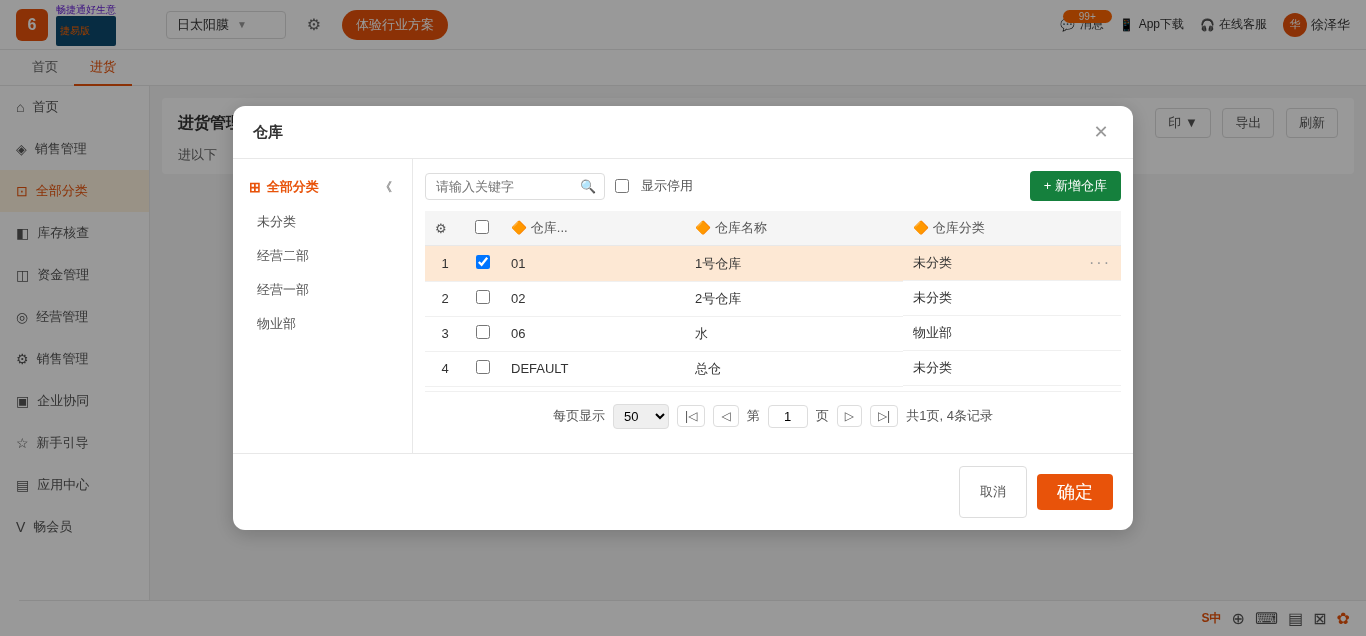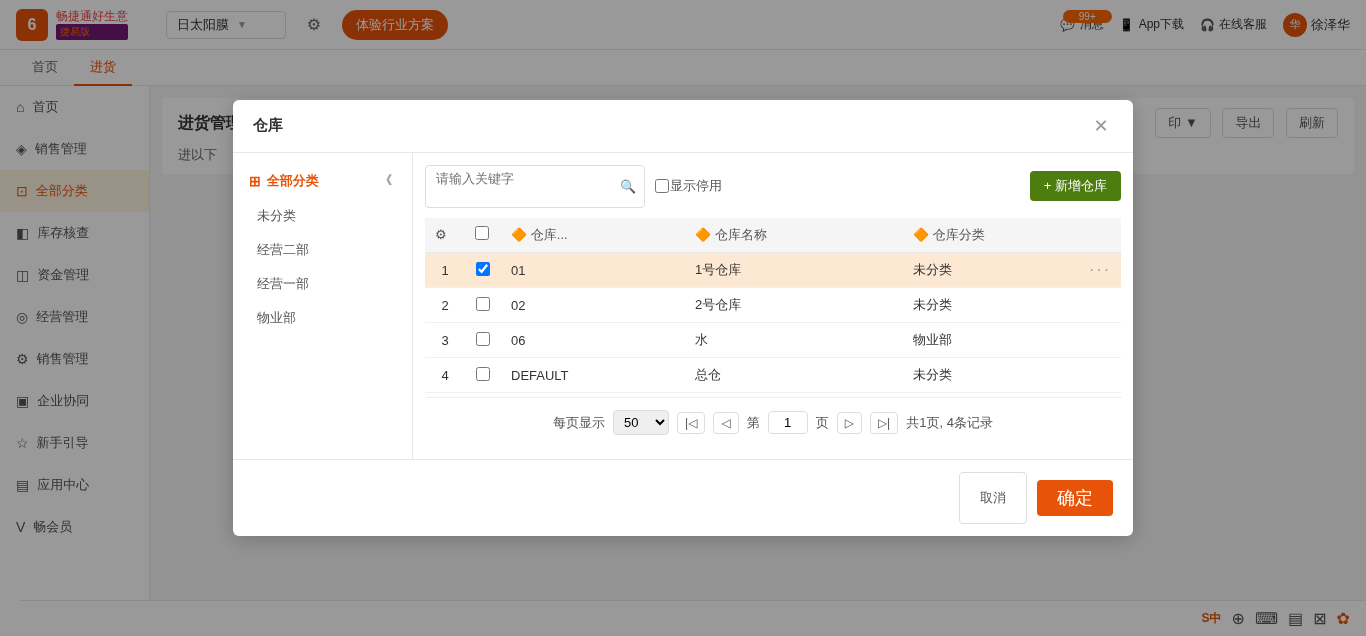--- a/index.html
+++ b/index.html
@@ -22,22 +22,22 @@
       width: 150px;
     }
     .logo-icon {
       width: 32px; height: 32px;
       background: #e8530a;
       border-radius: 6px;
       display: flex; align-items: center; justify-content: center;
       color: #fff; font-weight: bold; font-size: 16px;
       margin-right: 8px;
     }
-    .logo-text { font-size: 12px; color: #ef4444; line-height: 1.3; }
-    .logo-sub { font-size: 10px; color: #f60; background: #701a75; padding: 1px 4px; border-radius: 2px; }
+    .logo-text { font-size: 10px; color: #6d28d9; line-height: 1.3; }
+    .logo-sub { font-size: 10px; color: #f60; background: #0c4a6e; padding: 8px 4px; border-radius: 2px; }
 
     .header-center {
       flex: 1;
       display: flex;
       align-items: center;
       gap: 12px;
     }
     .store-selector {
       display: flex; align-items: center;
       border: 1px solid #ddd; border-radius: 4px;
@@ -114,21 +114,21 @@
     
     .modal-overlay {
       position: fixed;
       top: 0; left: 0; right: 0; bottom: 0;
       background: rgba(0,0,0,0.4);
       z-index: 1000;
       display: flex; align-items: center; justify-content: center;
     }
     .modal {
       background: #fff;
-      border-radius: 6px;
+      border-radius: 12px;
       width: 900px;
       max-height: 580px;
       display: flex; flex-direction: column;
       box-shadow: 0 4px 20px rgba(0,0,0,0.2);
     }
     .modal-header {
       display: flex; align-items: center; justify-content: space-between;
       padding: 14px 20px;
       border-bottom: 1px solid #e8e8e8;
     }
@@ -173,35 +173,35 @@
       display: flex; flex-direction: column;
       padding: 12px;
       overflow: hidden;
     }
     .table-toolbar {
       display: flex; align-items: center;
       margin-bottom: 10px; gap: 10px;
     }
     .search-input {
       border: 1px solid #ddd; border-radius: 4px;
-      padding: 5px 30px 21px 10px;
-      font-size: 13px; width: 220px; outline: none;
+      padding: 5px 30px 5px 10px;
+      font-size: 13px; width: 180px; outline: none;
     }
     .search-input-wrap { position: relative; }
     .search-icon-inside {
       position: absolute; right: 8px; top: 50%;
       transform: translateY(-50%); color: #999; cursor: pointer;
     }
     .show-disabled-label {
-      display: flex; align-items: center; gap: 1px;
+      display: flex; align-items: center; gap: 12px;
       font-size: 13px; color: #555; cursor: pointer;
     }
     .new-btn {
       margin-left: auto;
-      background: #4d7c0f; color: #fff;
+      background: #15803d; color: #fff;
       border: none; border-radius: 4px;
       padding: 6px 14px; cursor: pointer; font-size: 13px;
     }
 
     
     .data-table {
       width: 100%; border-collapse: collapse;
       font-size: 13px;
     }
     .data-table th {

